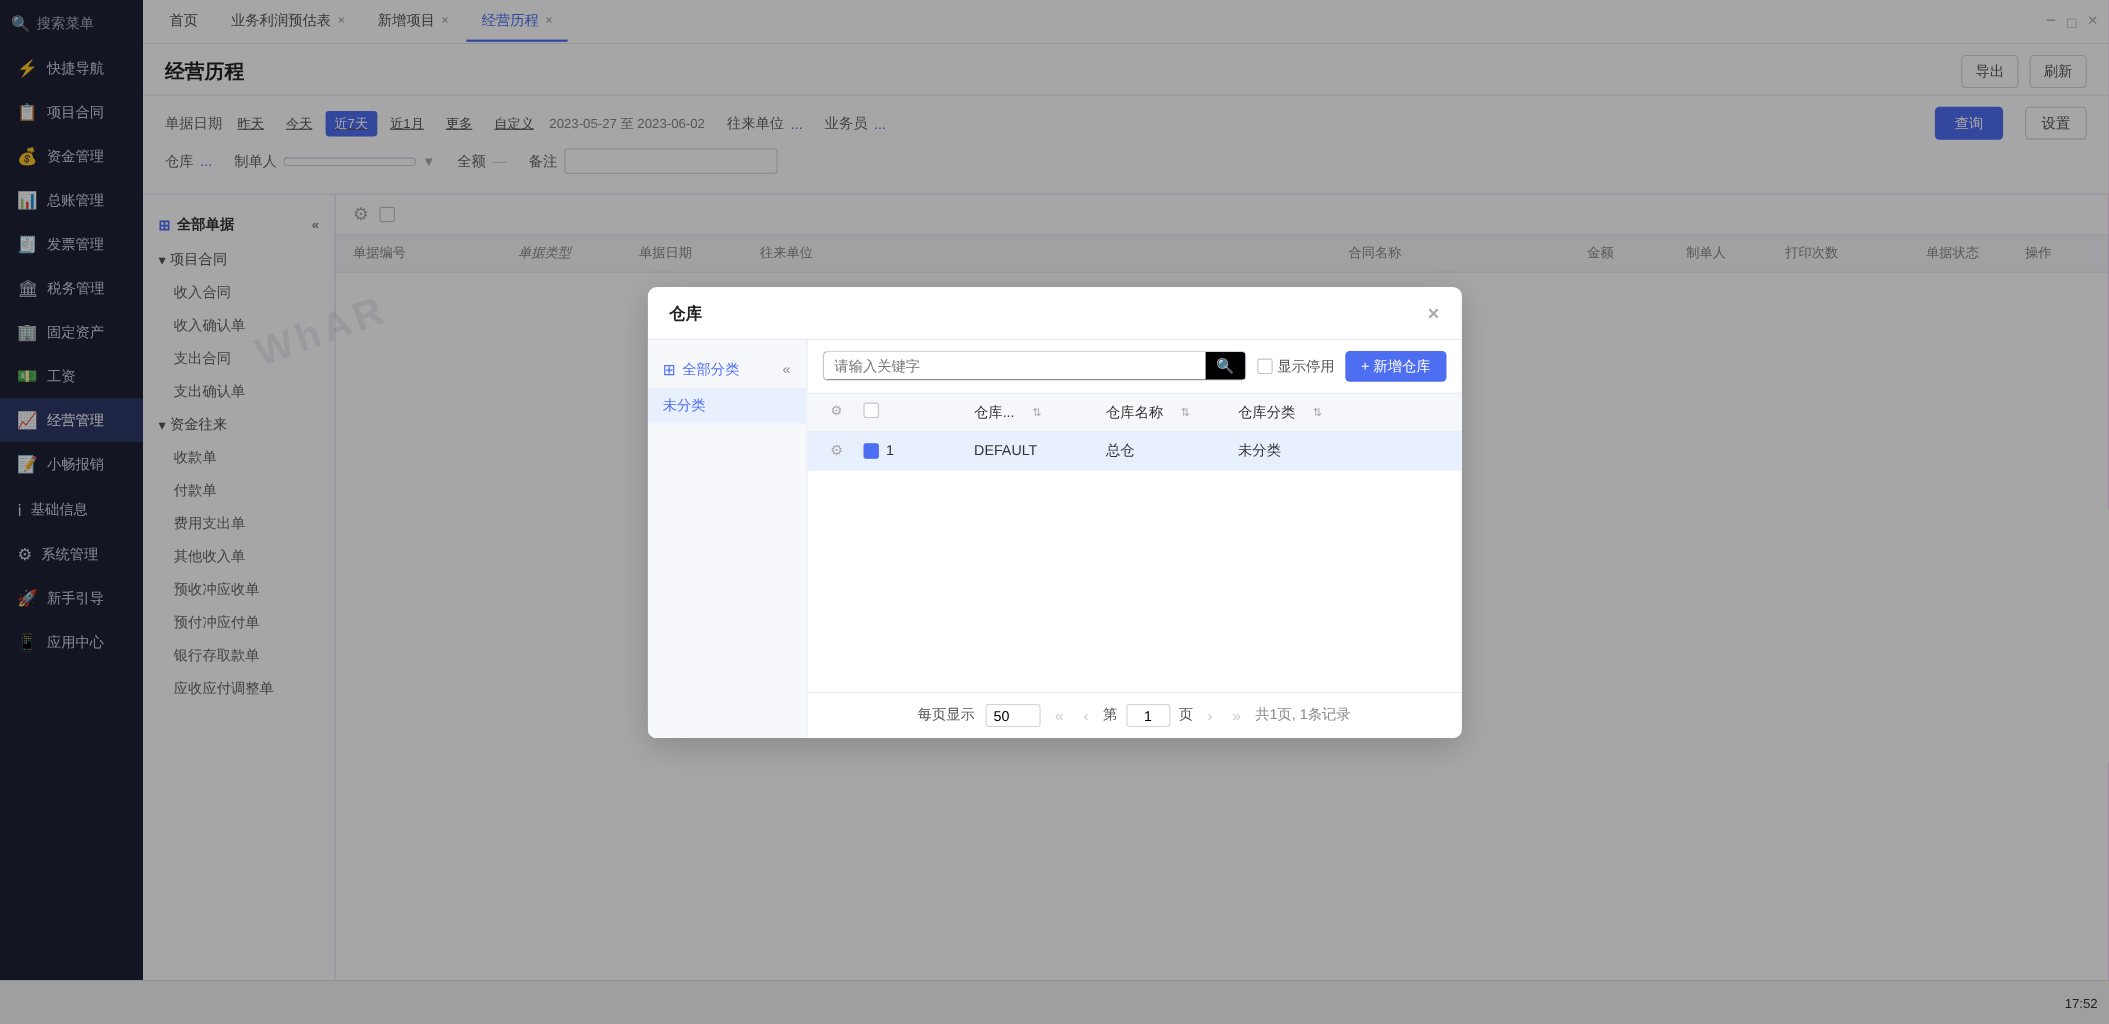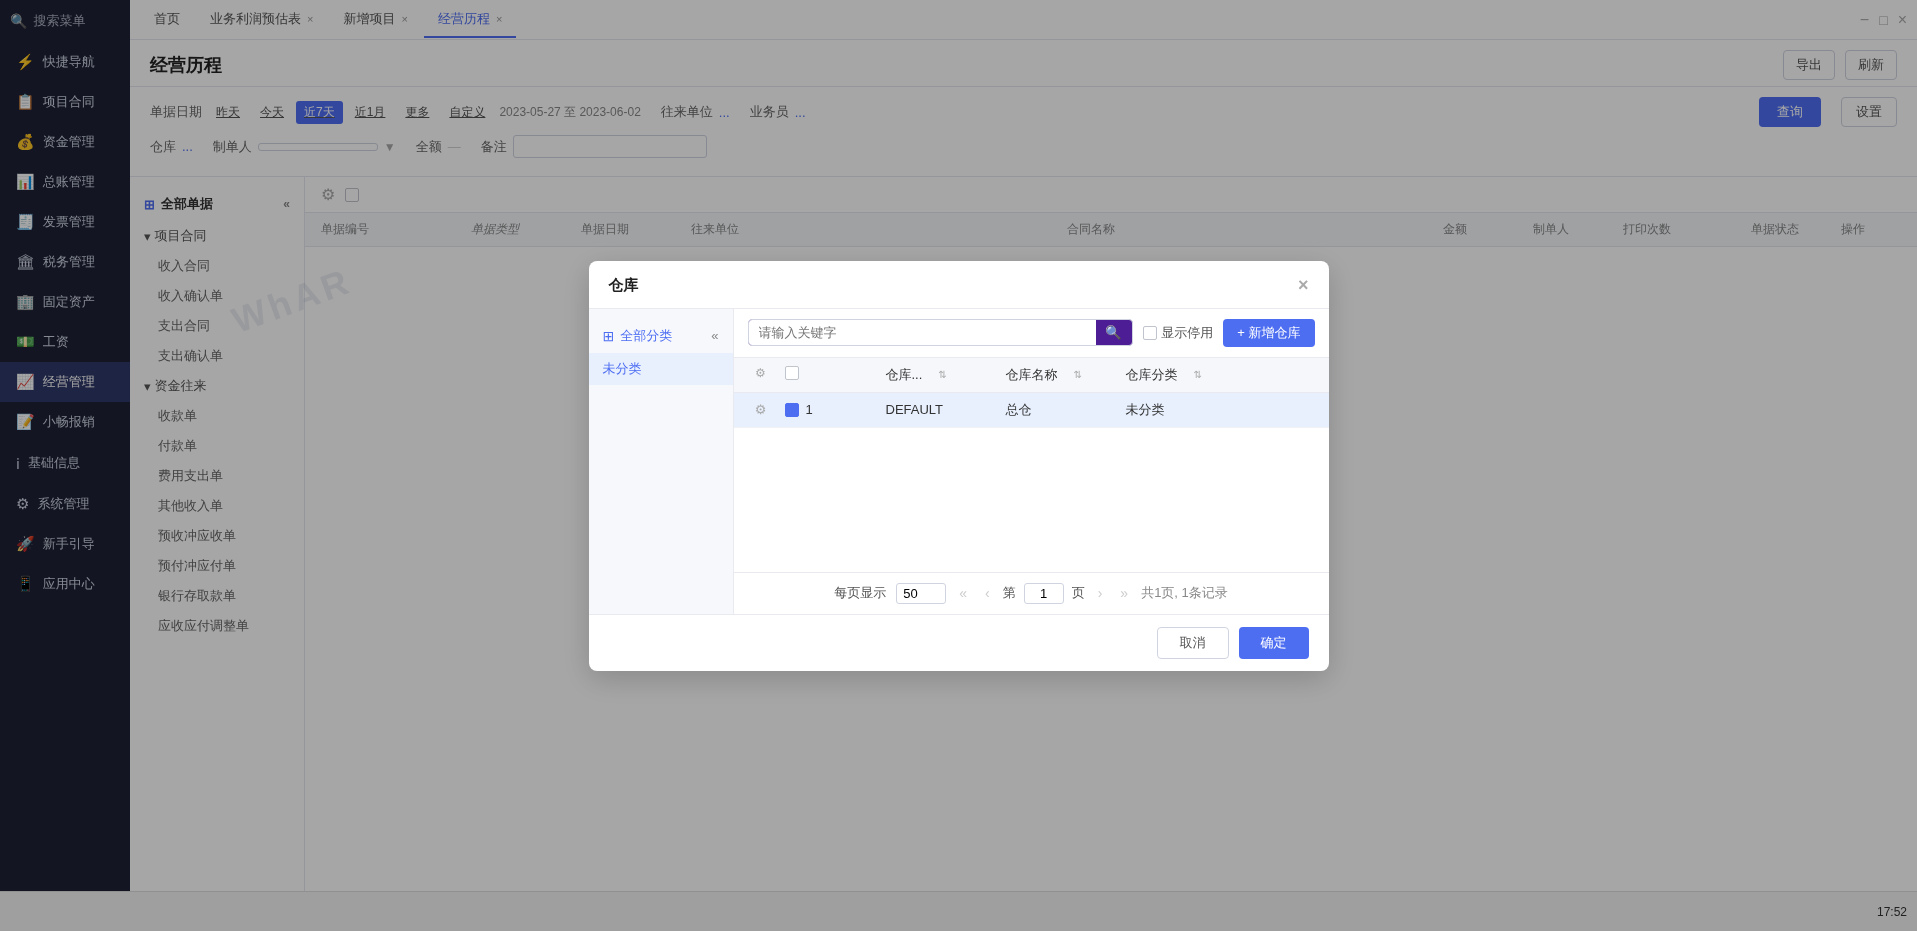--- a/index.html
+++ b/index.html
@@ -188,21 +188,21 @@
 
     
     .modal-content { flex: 1; display: flex; flex-direction: column; }
     .modal-toolbar {
       display: flex; align-items: center; gap: 10px;
       padding: 10px 14px; border-bottom: 1px solid #e8eaf0;
     }
     .modal-search {
       flex: 1; display: flex; align-items: center;
       border: 1px solid #d0d4e0; border-radius: 4px; overflow: hidden;
-      background: #4c1d95;
+      background: #000000;
     }
     .modal-search-input {
       flex: 1; border: none; outline: none; padding: 5px 10px; font-size: 13px;
     }
     .modal-search-btn {
       padding: 5px 10px; background: none; border: none; cursor: pointer; color: #888;
     }
     .modal-show-disabled {
       display: flex; align-items: center; gap: 4px; font-size: 13px; color: #555; cursor: pointer;
     }
@@ -470,21 +470,21 @@
     <div class="table-area">
       <div class="table-toolbar">
         <span style="color:#aaa; font-size:16px;">⚙</span>
         <span style="width:14px;height:14px;border:1px solid #c0c4cc;border-radius:2px;background:#fff;display:inline-block;"></span>
       </div>
       <div class="table-col-headers" style="gap:10px;">
         <span style="width:140px;">单据编号</span>
         <span style="width:100px;font-style:italic;">单据类型</span>
         <span style="width:100px;">单据日期</span>
         <span style="flex:1;">往来单位</span>
-        <span style="flex:1;">合同名称</span>
+        <span style="flex:1;text-align:center;">合同名称</span>
         <span style="width:80px;">金额</span>
         <span style="width:80px;">制单人</span>
         <span style="width:70px;">打印次数</span>
         <span style="width:80px;margin-left:48px;">单据状态</span>
         <span style="width:60px;">操作</span>
       </div>
       <div class="table-body">
         <div class="table-empty">
           <span style="color:#bbb;">暂无数据</span>
         </div>
@@ -585,22 +585,18 @@
           <span>第</span>
           <input class="modal-page-input" value="1" style="">
           <span>页</span>
           <span class="modal-page-nav-btn disabled">›</span>
           <span class="modal-page-nav-btn disabled">»</span>
           <span class="modal-page-total">共1页, 1条记录</span>
         </div>
       </div>
     </div>
 
-    <div class="modal-footer">
-      <button class="btn-cancel">取消</button>
-      <button class="btn-confirm">确定</button>
-    </div>
   </div>
 </div>
 
 <div class="taskbar">
   <span class="taskbar-time">17:52</span>
 </div>
 
 </body></html>

